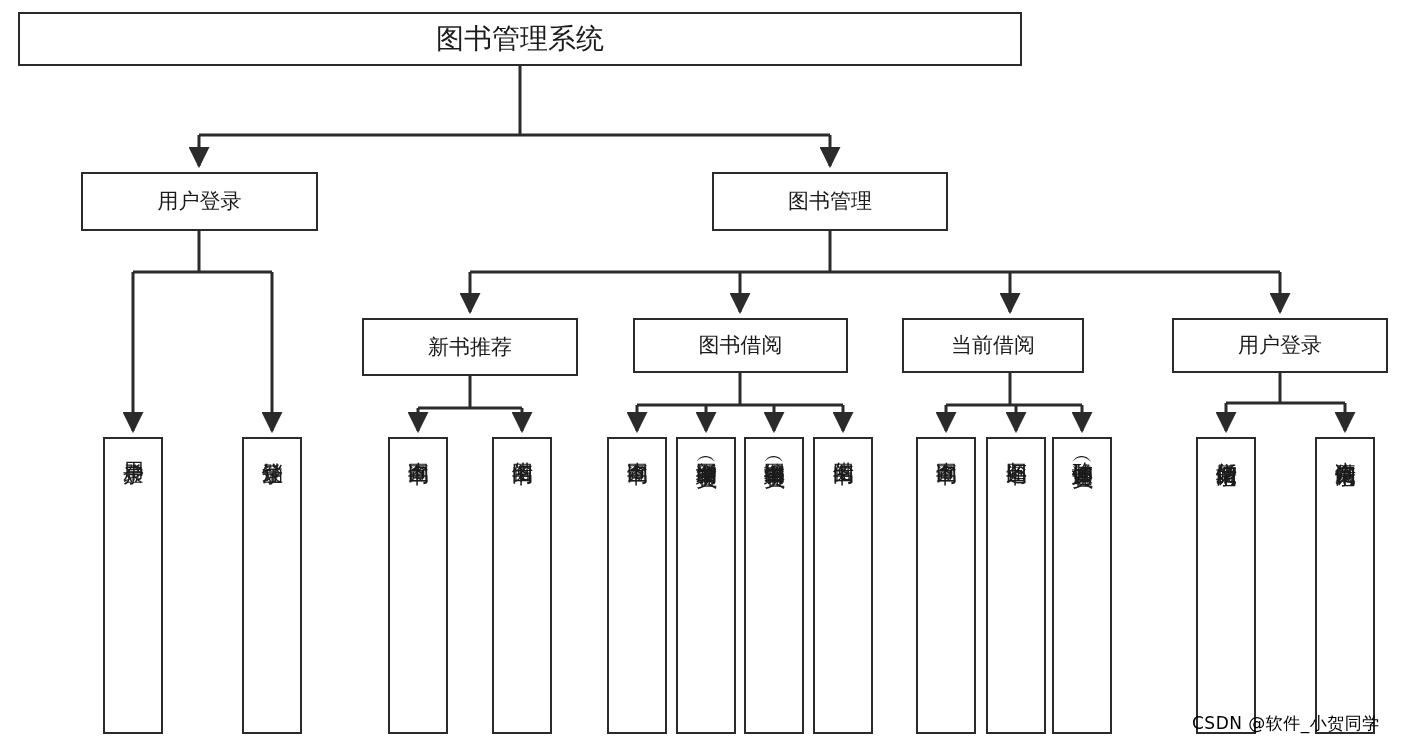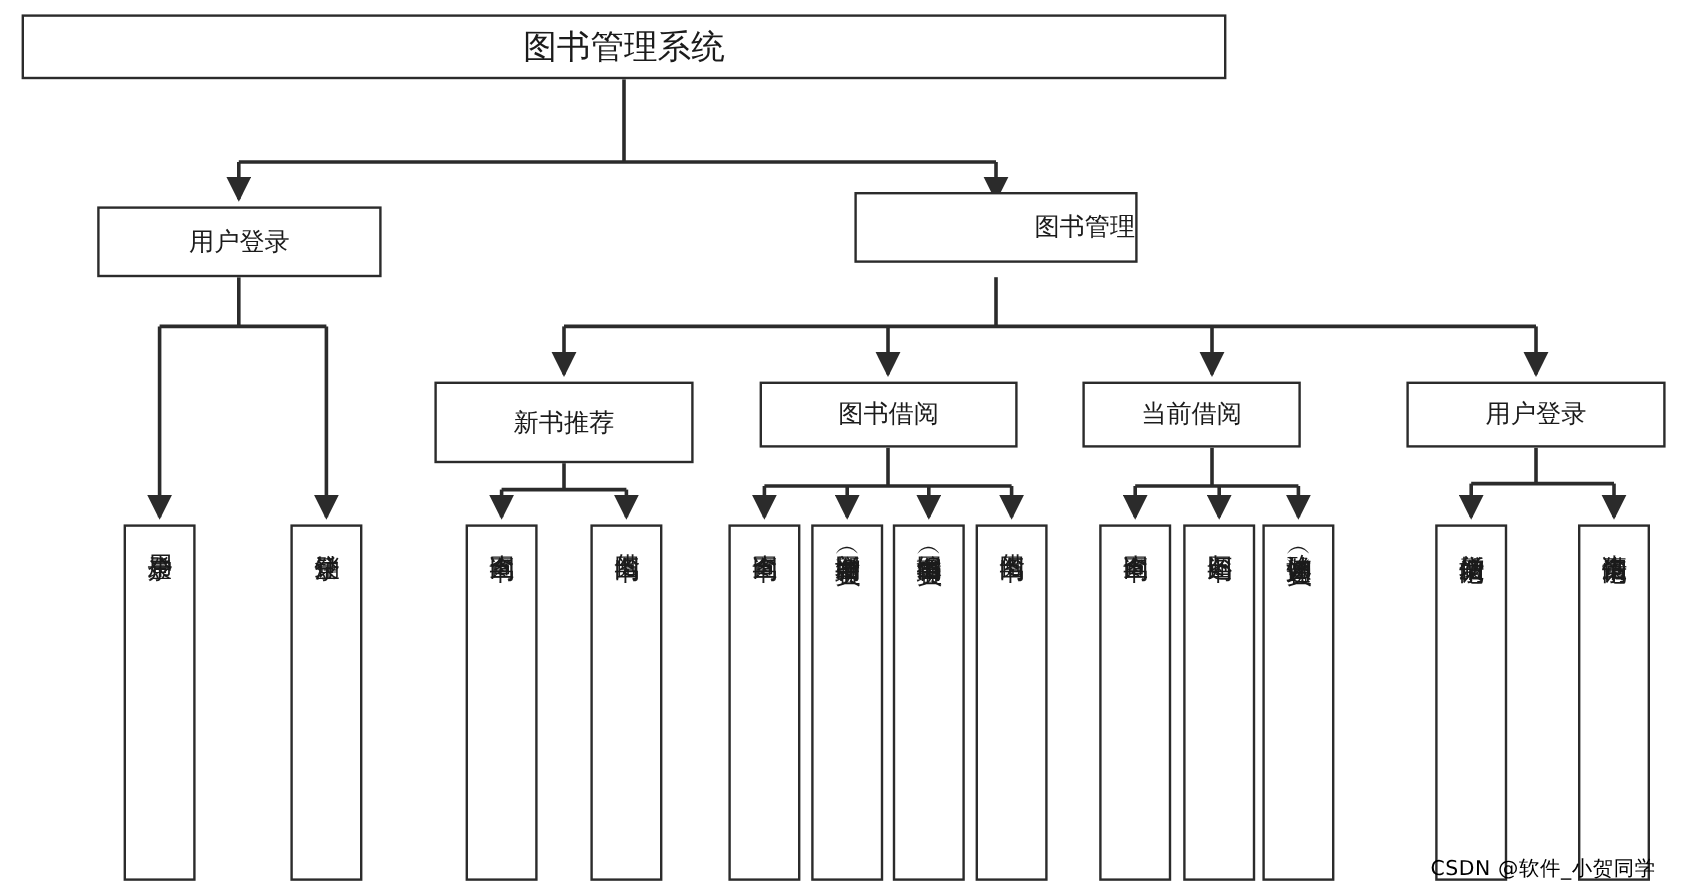--- a/index.html
+++ b/index.html
@@ -111,25 +111,25 @@
     </g>
   </svg>
 
   <div class="node h-node root" style="left:18px;top:12px;width:1004px;height:54px;">
     <span class="lbl">图书管理系统</span>
   </div>
 
   <div class="node h-node" style="left:81px;top:172px;width:237px;height:59px;">
     <span class="lbl">用户登录</span>
   </div>
-  <div class="node h-node" style="left:712px;top:160px;width:236px;height:59px;justify-content:flex-end;">
+  <div class="node h-node" style="left:712px;top:172px;width:236px;height:59px;">
     <span class="lbl">图书管理</span>
   </div>
 
-  <div class="node h-node" style="left:362px;top:318px;width:216px;height:68px;">
+  <div class="node h-node" style="left:362px;top:318px;width:216px;height:58px;">
     <span class="lbl">新书推荐</span>
   </div>
   <div class="node h-node" style="left:633px;top:318px;width:215px;height:55px;">
     <span class="lbl">图书借阅</span>
   </div>
   <div class="node h-node" style="left:902px;top:318px;width:182px;height:55px;">
     <span class="lbl">当前借阅</span>
   </div>
   <div class="node h-node" style="left:1172px;top:318px;width:216px;height:55px;">
     <span class="lbl">用户登录</span>

